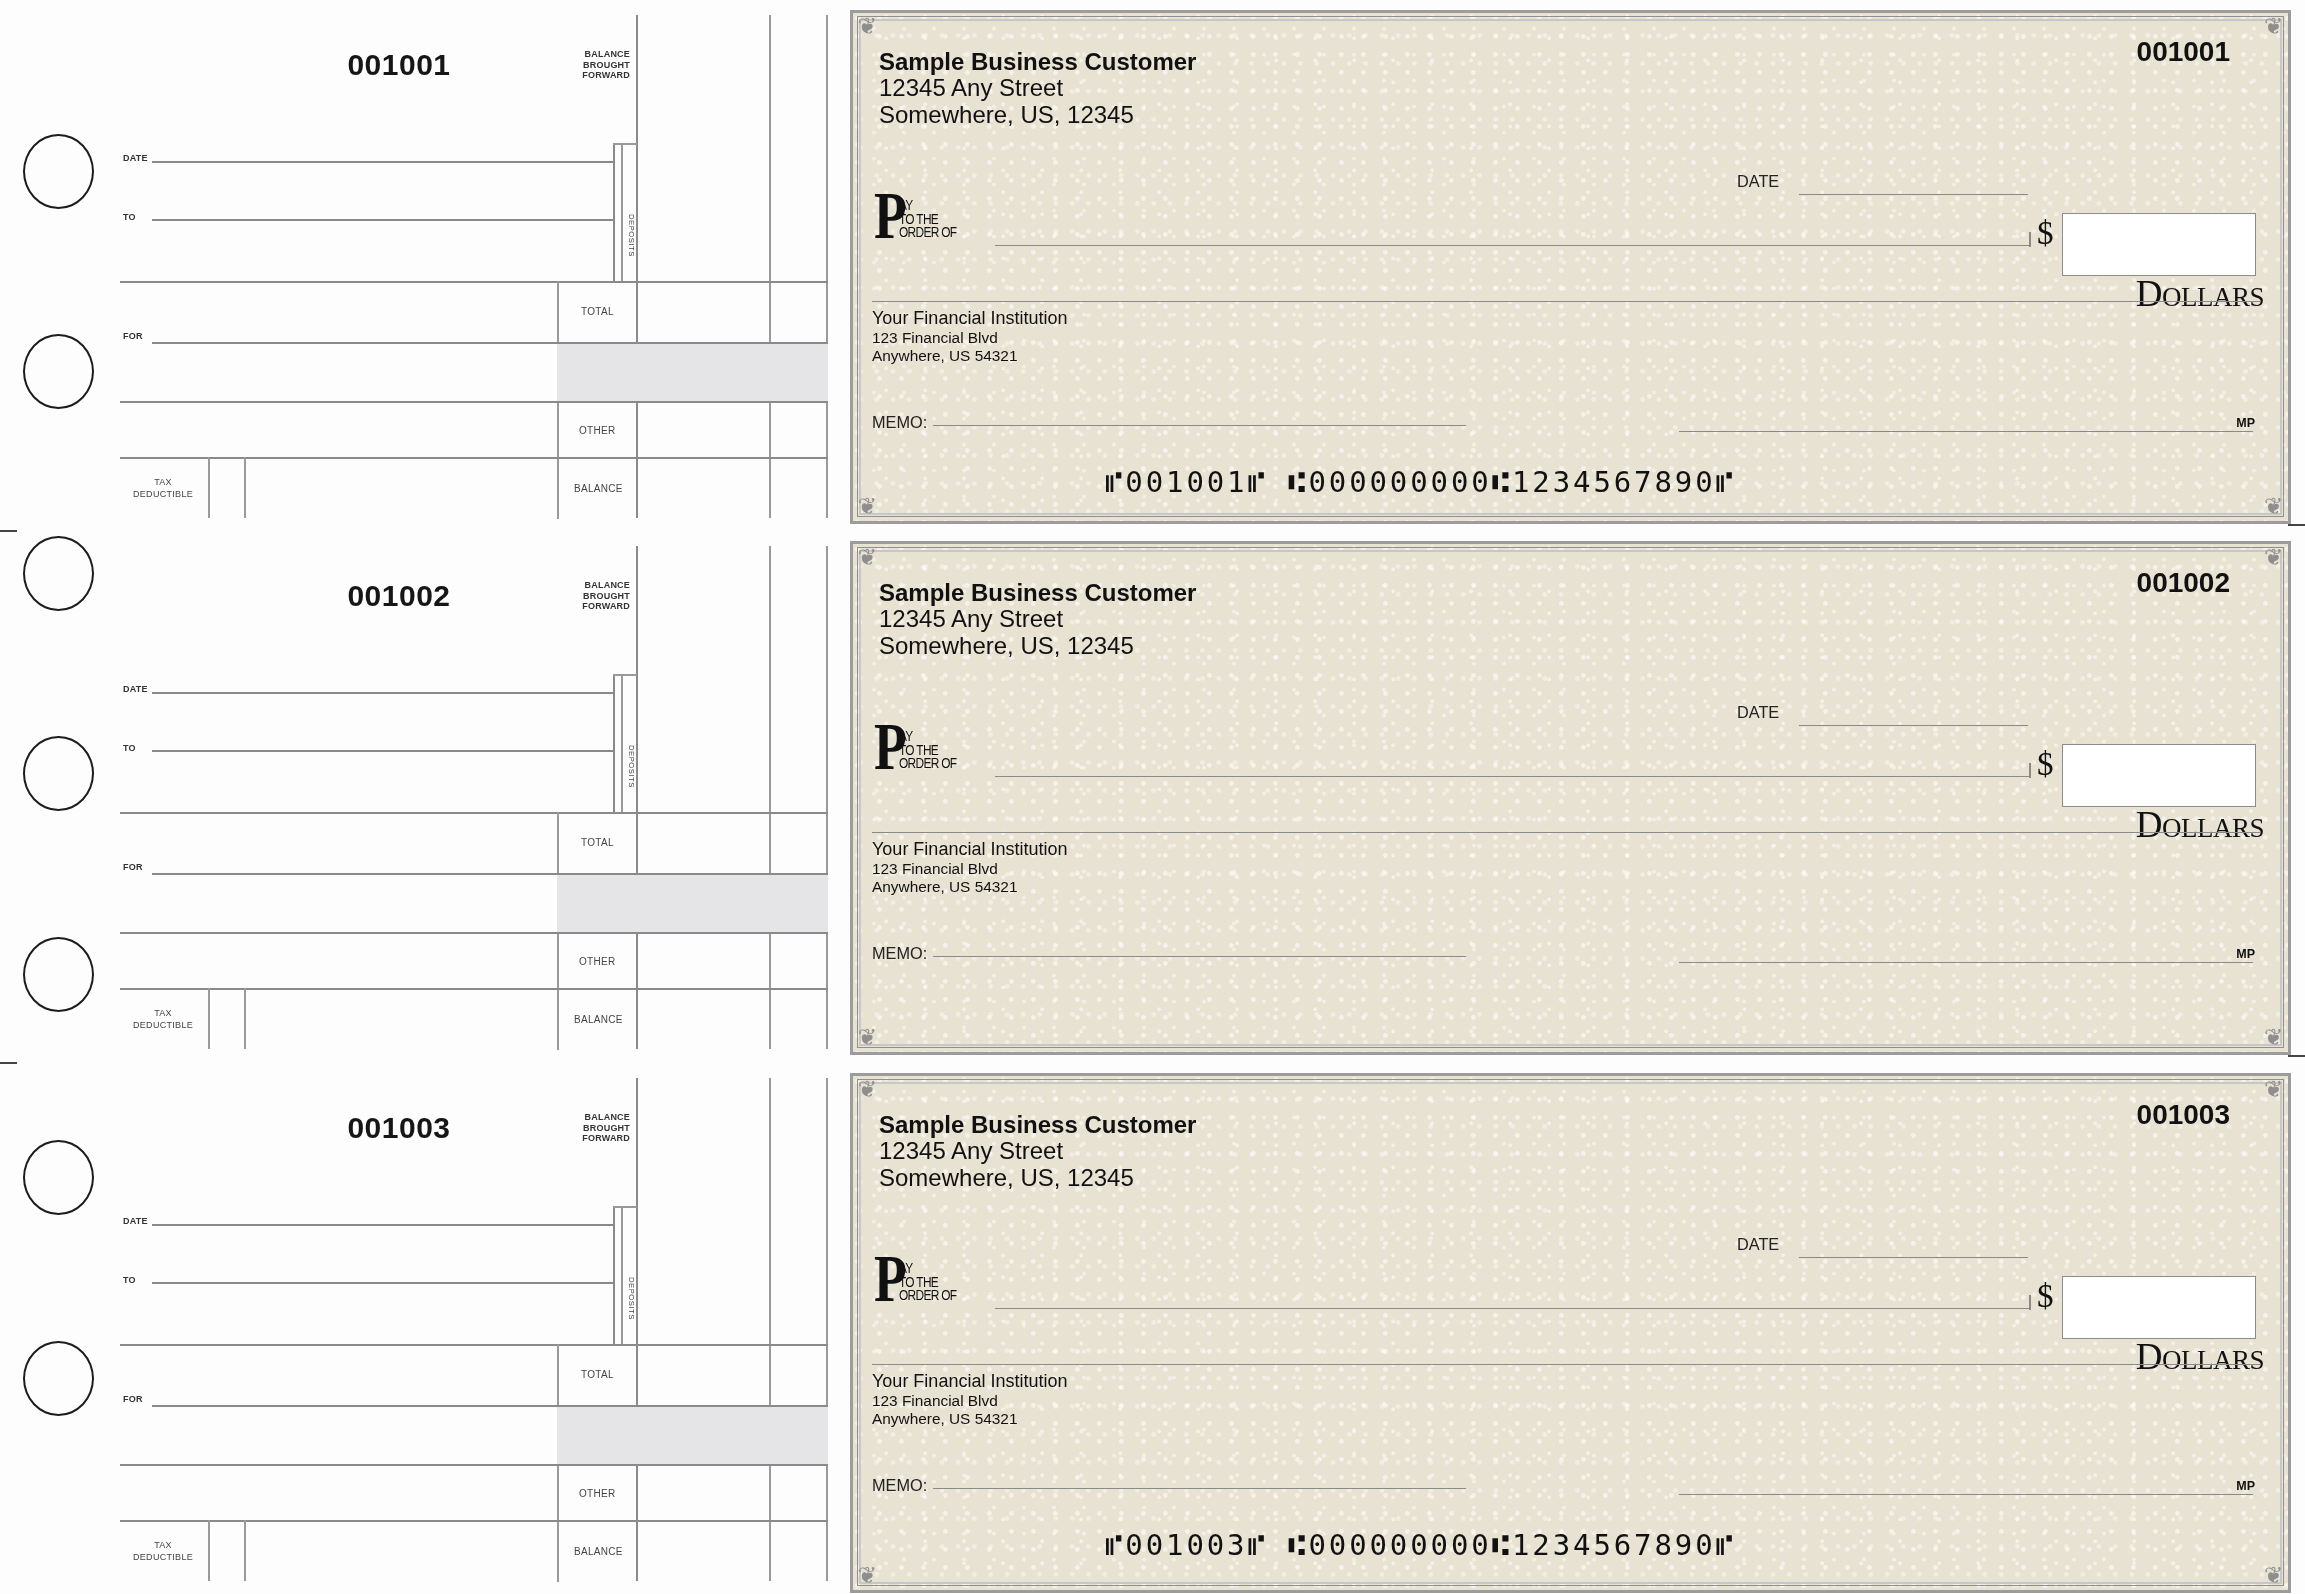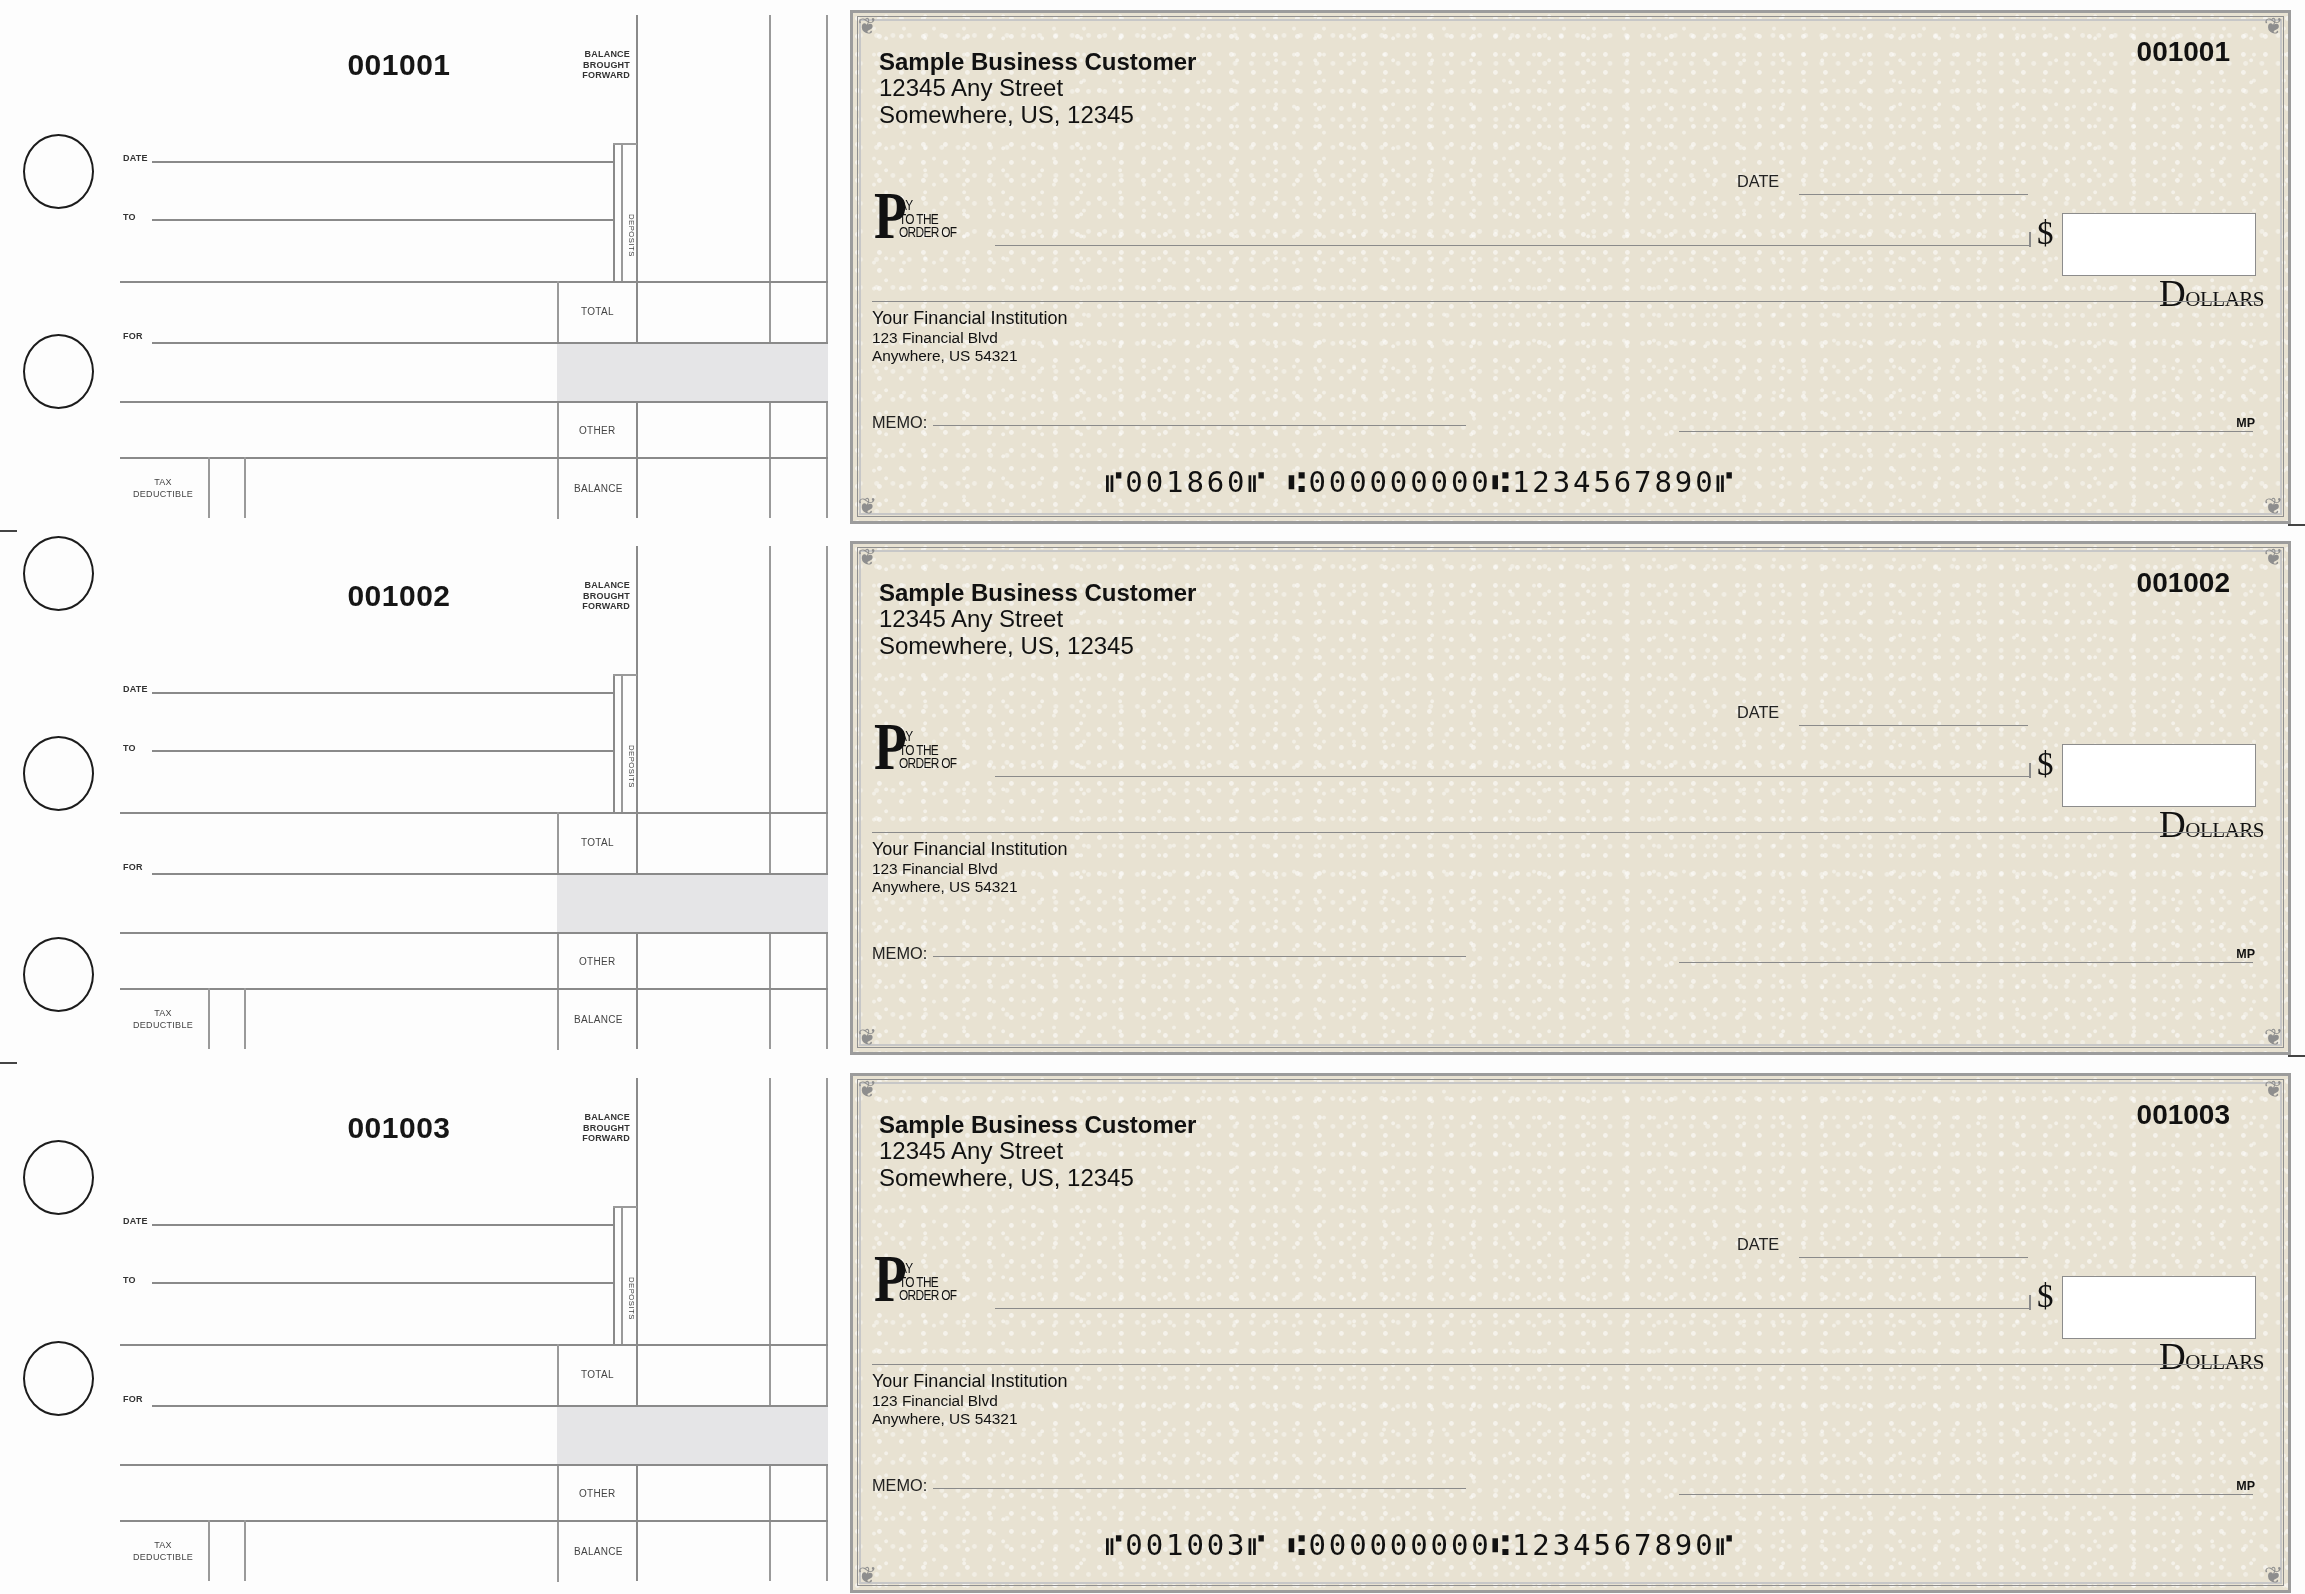--- a/index.html
+++ b/index.html
@@ -29,21 +29,21 @@
   .corner { position:absolute; width:25px; height:25px; color:#8e8e8e; font-size:23px; line-height:25px; text-align:center; }
   .cust-name { position:absolute; left:26px; top:35px; font-size:24px; font-weight:bold; color:#111; }
   .cust-addr { position:absolute; left:26px; font-size:24px; color:#111; }
   .check-num { position:absolute; right:58px; top:23px; font-size:28px; font-weight:bold; color:#111; }
   .date-lbl { position:absolute; left:884px; top:159px; font-size:16.3px; color:#222; }
   .pay-p { position:absolute; left:21px; top:173px; font-family:"Liberation Serif", serif; font-weight:bold; font-size:67px; line-height:58px; color:#111; transform:scaleX(0.8); transform-origin:left top; }
   .pay-small { position:absolute; left:46px; font-size:14px; color:#111; line-height:13.4px; letter-spacing:-0.8px; transform:scaleX(0.85); transform-origin:left top; }
   .dollar-sign { position:absolute; left:1184px; top:202px; font-family:"Liberation Serif", serif; font-size:33px; color:#111; }
   .amount-box { position:absolute; left:1209px; top:200px; width:192px; height:61px; background:#fff; border:1.9px solid #8c8c8c; }
   .dollars { position:absolute; right:24px; top:259px; font-family:"Liberation Serif", serif; font-size:37px; color:#111; letter-spacing:-0.5px; }
-  .dollars .sc { font-size:21px; }
+  .dollars .sc { font-size:27px; }
   .bank-name { position:absolute; left:19px; top:295px; font-size:18px; color:#111; }
   .bank-addr { position:absolute; left:19px; font-size:15.4px; color:#111; }
   .memo-lbl { position:absolute; left:19px; top:400px; font-size:16.3px; color:#222;text-align:center; }
   .mp { position:absolute; right:33px; top:403px; font-size:12.5px; font-weight:bold; color:#111; }
   .micr { position:absolute; left:252px; top:452px; font-family:"DejaVu Sans Mono", monospace; font-size:29px; letter-spacing:2.9px; color:#111; white-space:pre; }
 
   .tick { position:absolute; height:1.9px; width:17.3px; background:#444; }
 </style>
 </head>
 <body>
@@ -110,21 +110,21 @@
     <div class="amount-box"></div>
     <div class="dollars"><span>D</span><span class="sc">OLLARS</span></div>
     <div class="hline" style="left:19px; top:288px; width:1388px;"></div>
     <div class="bank-name">Your Financial Institution</div>
     <div class="bank-addr" style="top:316px;">123 Financial Blvd</div>
     <div class="bank-addr" style="top:334px;">Anywhere, US 54321</div>
     <div class="memo-lbl">MEMO:</div>
     <div class="hline" style="left:80px; top:412px; width:533px;"></div>
     <div class="hline" style="left:826px; top:418px; width:574px;"></div>
     <div class="mp">MP</div>
-    <div class="micr">⑈001860⑈ ⑆000000000⑆1234567890⑈</div>
+    <div class="micr">⑈001001⑈ ⑆000000000⑆1234567890⑈</div>
   </div>
   <div class="tick" style="left:0px; top:530px;"></div>
   <div class="tick" style="left:2288px; top:524px;"></div>
 </div>
 
 <div class="panel" style="top:531px;">
   <div>
     <div class="circle" style="top:4.8px;"></div>
     <div class="circle" style="top:205px;"></div>
     <div class="circle" style="top:406px;"></div>

